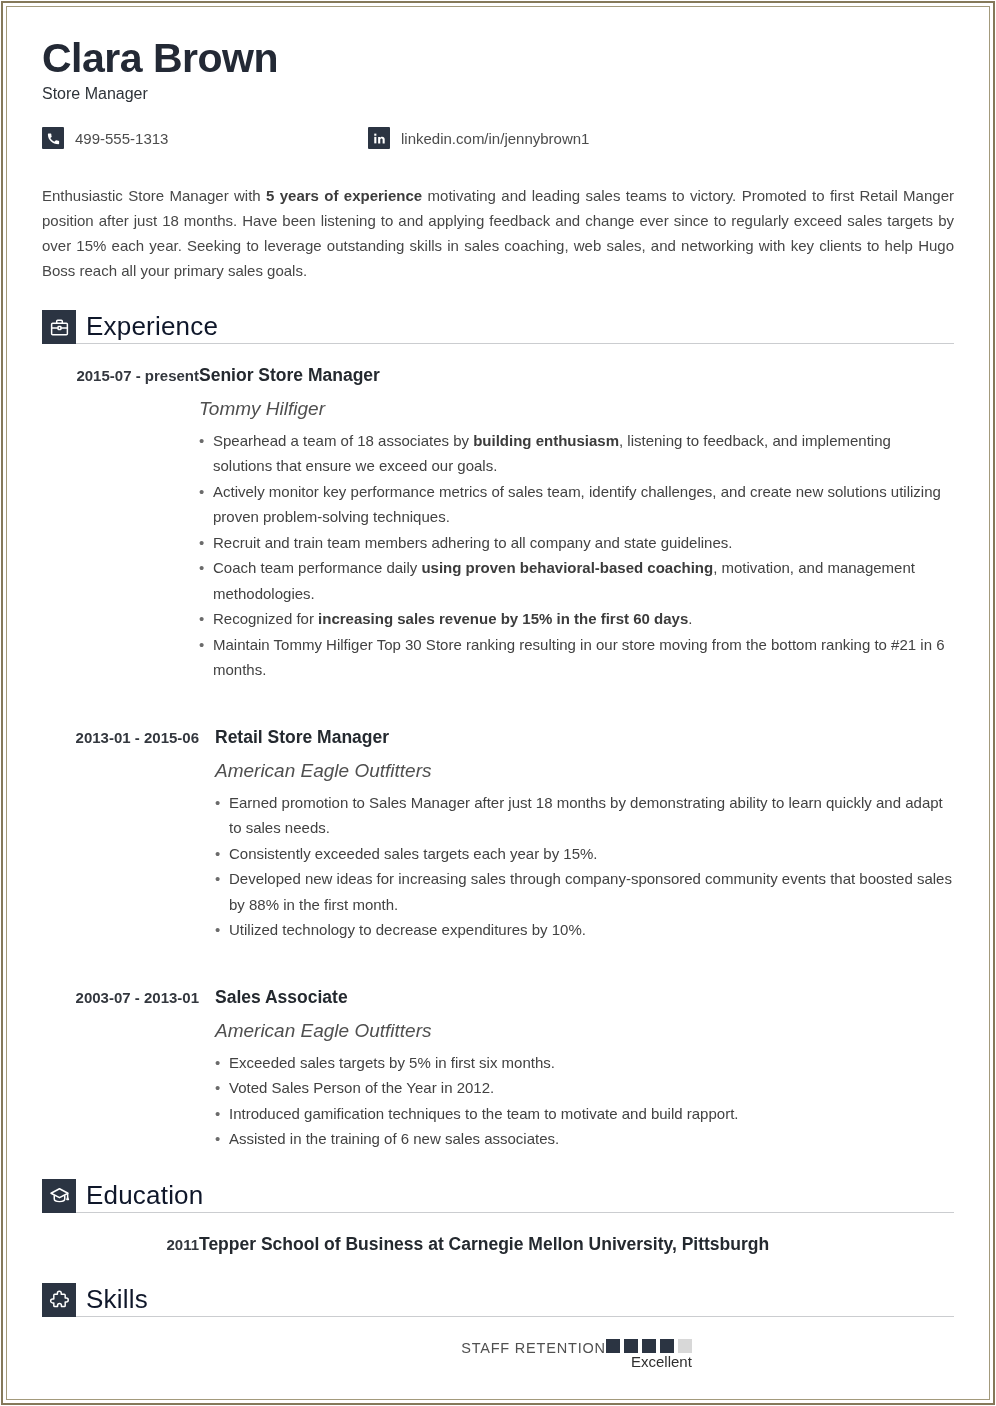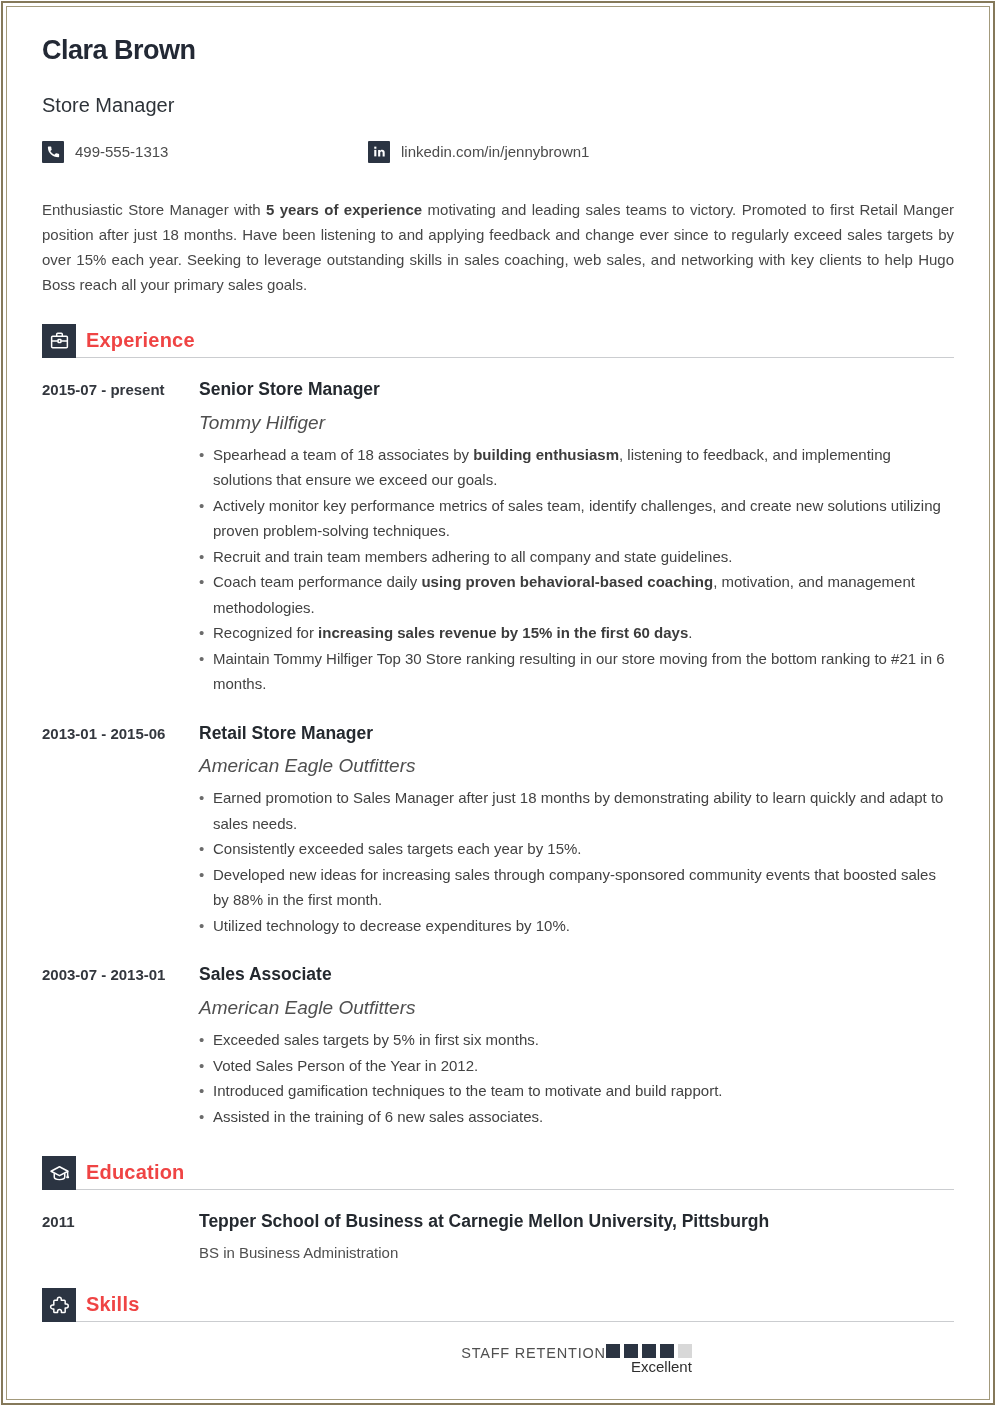--- a/index.html
+++ b/index.html
@@ -5,43 +5,43 @@
   html,body{margin:0;padding:0;}
   body{
     width:996px;height:1406px;position:relative;background:#fff;
     font-family:"Liberation Sans","DejaVu Sans",sans-serif;color:#4a4a4a;
     overflow:hidden;
   }
   .frame-outer{position:absolute;inset:1px;border:2px solid #85795a;pointer-events:none;z-index:5;}
   .frame-inner{position:absolute;inset:6px;border:1px solid #a39a7c;pointer-events:none;z-index:5;}
   .content{position:absolute;left:42px;right:42px;top:30px;}
 
-  .person-name{margin:6px 0 0;font-size:27px;font-weight:bold;color:#232935;letter-spacing:-0.5px;line-height:1.1;}
-  .person-title{margin-top:28px;font-size:20px;color:#2e3339;}
+  .person-name{margin:6px 0 0;font-size:41px;font-weight:bold;color:#232935;letter-spacing:-0.5px;line-height:1.1;}
+  .person-title{margin-top:4px;font-size:16px;color:#2e3339;}
 
   .contacts{margin-top:24px;display:grid;grid-template-columns:326px 1fr;row-gap:21px;}
   .contact-item{display:flex;align-items:center;gap:11px;font-size:15px;color:#4c4c4c;}
   .icon-sq-sm{width:22px;height:22px;background:#2b3442;color:#fff;flex:none;
     display:flex;align-items:center;justify-content:center;border-radius:1px;}
   .icon-sq-sm svg{width:15px;height:15px;}
 
   .summary{margin:34px 0 0;font-size:15px;line-height:25px;color:#474747;text-align:justify;}
   .b{font-weight:bold;color:#3c3c3c;}
 
   .section{margin-top:27px;}
   .section-header{display:flex;align-items:stretch;}
   .icon-sq-lg{width:34px;height:34px;background:#2b3442;color:#fff;flex:none;
     display:flex;align-items:center;justify-content:center;}
   .icon-sq-lg svg{width:21px;height:21px;}
   .section-title-wrap{flex:1;border-bottom:1px solid #cbcdd0;display:flex;align-items:center;padding-left:10px;}
-  .section-title{font-size:20px;font-weight:bold;color:#ef4444;letter-spacing:0.2px;}
+  .section-title{font-size:26px;font-weight:normal;color:#0f172a;letter-spacing:0.2px;}
 
   .entry{display:grid;grid-template-columns:157px 1fr;margin-top:21px;}
-  .entry + .entry{margin-top:26px;}
-  .entry-date{font-size:15px;font-weight:bold;color:#33373e;padding-top:2px;}
+  .entry + .entry{margin-top:44px;gap:16px;}
+  .entry-date{font-size:15px;font-weight:bold;color:#33373e;padding-top:2px;text-align:right;}
   .entry-role{font-size:17.5px;font-weight:bold;color:#24292f;line-height:1.25;}
   .entry-company{font-style:italic;font-size:19px;color:#4f4f4f;margin-top:11px;}
   .entry-desc{font-size:15px;color:#4f4f4f;margin-top:11px;}
   .bullets{margin-top:8px;}
   .bullet{display:flex;font-size:15px;line-height:25.5px;color:#424242;}
   .bullet-dot{width:14px;flex:none;color:#6b6b6b;}
   .bullet-text{flex:1;}
 
   .skill-row{display:grid;grid-template-columns:157px 1fr;margin-top:22px;}
   .skill-main{display:flex;align-items:flex-start;justify-content:center;}
@@ -193,21 +193,20 @@
             </svg>
           </span>
           <div class="section-title-wrap">
             <span class="section-title">Education</span>
           </div>
         </div>
         <div class="entry">
           <div class="entry-date">2011</div>
           <div class="entry-body">
             <div class="entry-role">Tepper School of Business at Carnegie Mellon University, Pittsburgh</div>
-            <div class="entry-desc">BS in Business Administration</div>
           </div>
         </div>
       </section>
       <section class="section">
         <div class="section-header">
           <span class="icon-sq-lg">
             <svg viewBox="0 0 24 24" fill="none" stroke="currentColor" stroke-width="1.7" stroke-linejoin="round">
               <path d="M9.6 4.9a2.2 2.2 0 0 1 4.4 0V6h3.5a1 1 0 0 1 1 1v3.3h1.2a2.3 2.3 0 0 1 0 4.6h-1.2V19a1 1 0 0 1-1 1h-3.3v-1.2a2.2 2.2 0 0 0-4.4 0V20H6.5a1 1 0 0 1-1-1v-3.1H4.2a2.3 2.3 0 0 1 0-4.6h1.3V7a1 1 0 0 1 1-1h3.1V4.9z"></path>
             </svg>
           </span>

